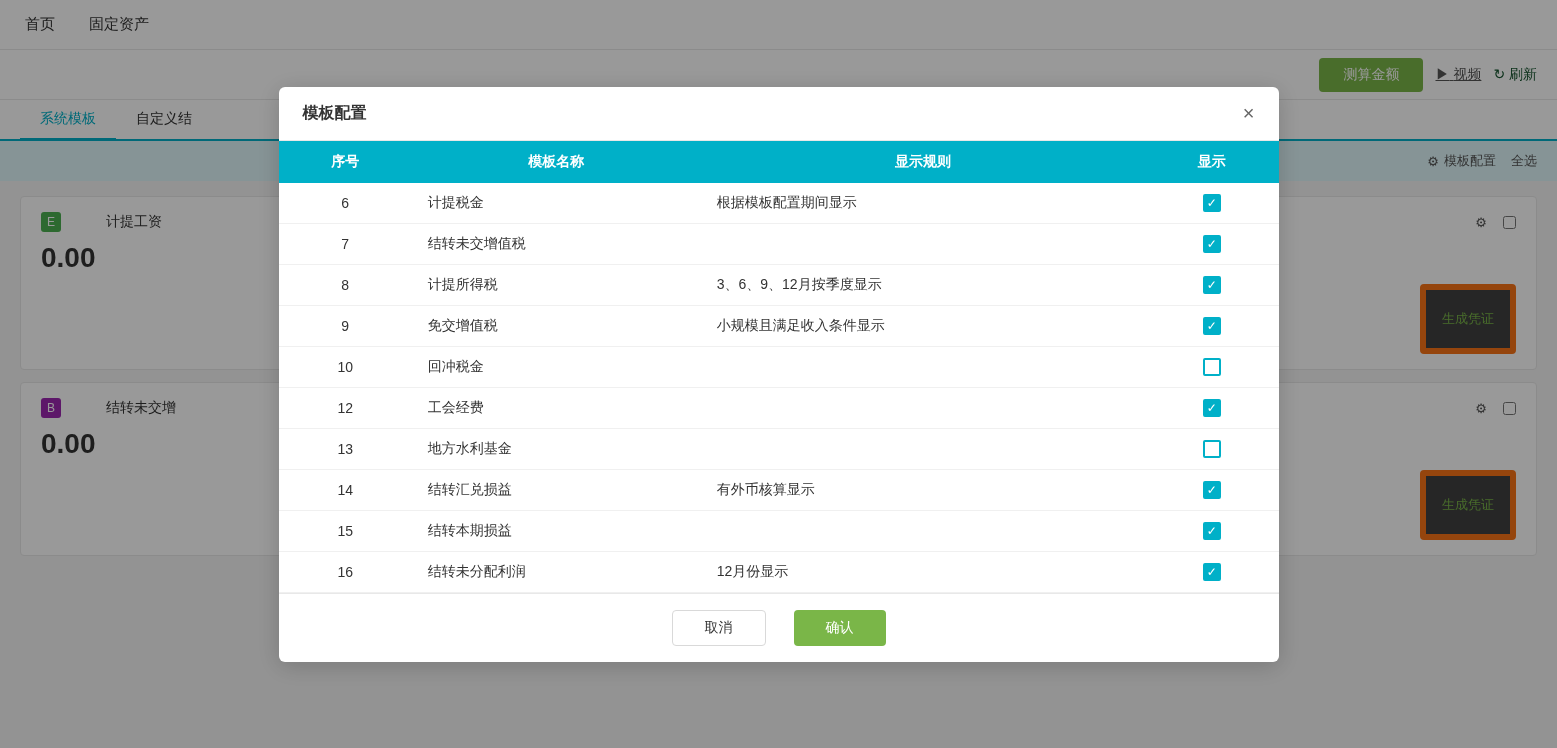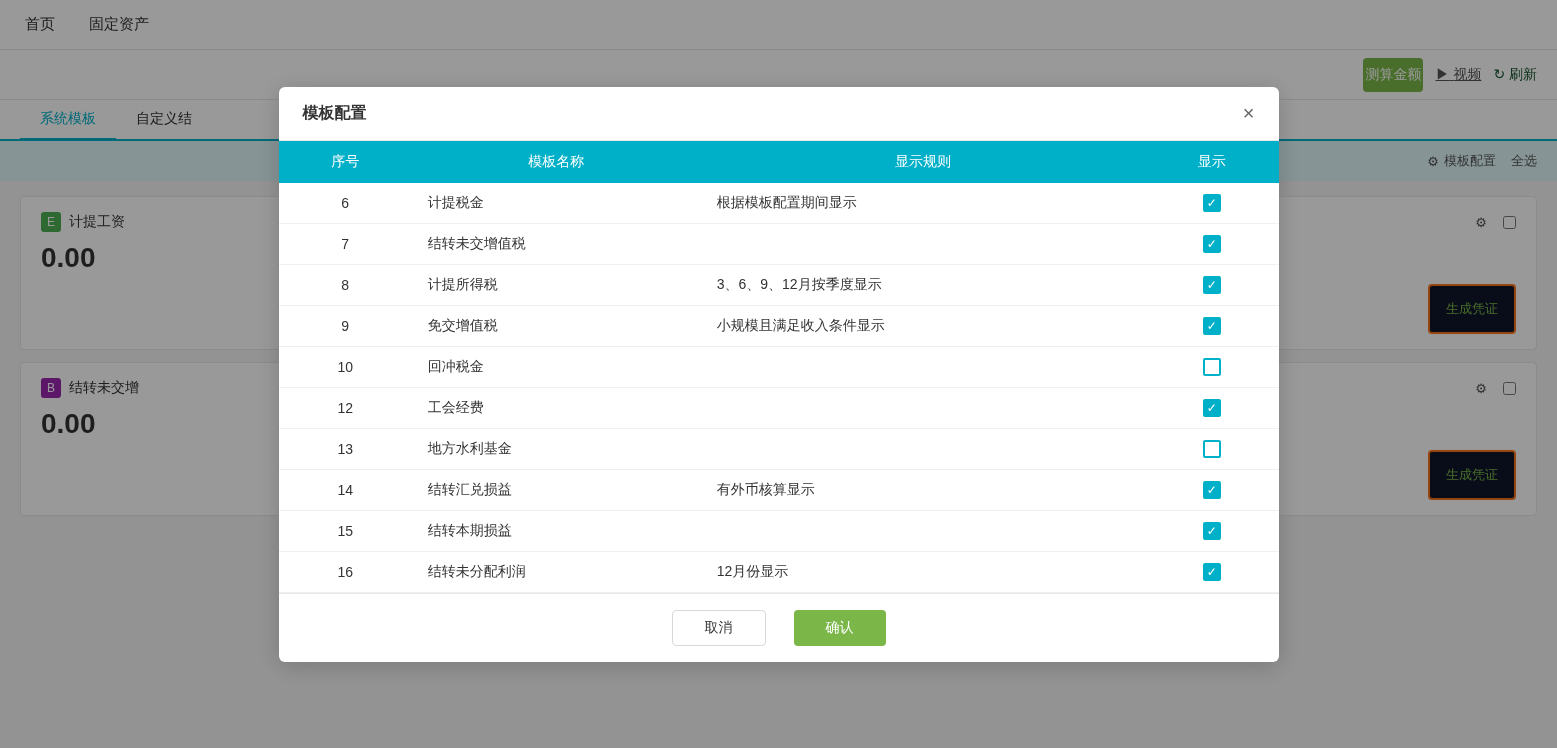--- a/index.html
+++ b/index.html
@@ -51,21 +51,21 @@
       padding: 0 20px;
       gap: 12px;
       border-bottom: 1px solid #e8e8e8;
       position: relative;
       z-index: 1;
     }
     .btn-calc {
       background: #7ab648;
       color: #fff;
       border: none;
-      padding: 8px 2px;
+      padding: 8px 24px;
       border-radius: 4px;
       cursor: pointer;
       font-size: 14px;
     }
     .btn-video {
       color: #555;
       background: none;
       border: none;
       cursor: pointer;
       font-size: 14px;
@@ -147,28 +147,28 @@
       width: 20px;
       height: 20px;
       background: #4caf50;
       border-radius: 3px;
       display: flex;
       align-items: center;
       justify-content: center;
       color: #fff;
       font-size: 12px;
     }
-    .card-title { font-size: 14px; color: #333; font-weight: 500; }
+    .card-title { font-size: 14px; color: #333; font-weight: 500; margin-left: 37px; }
     .card-amount { font-size: 28px; font-weight: bold; color: #333; }
     .card-actions { display: flex; justify-content: flex-end; }
     .btn-generate {
-      border: 2px solid #f97316;
+      border: 6px solid #f97316;
       color: #7ab648;
-      background: #0f172a;
-      padding: 14px 16px;
+      background: #404040;
+      padding: 20px 16px;
       border-radius: 4px;
       cursor: pointer;
       font-size: 13px;
     }
 
     
     .overlay {
       position: fixed;
       top: 0; left: 0;
       width: 100%; height: 100%;
@@ -243,21 +243,21 @@
       width: 100%;
       border-collapse: collapse;
     }
     .config-table thead tr {
       background: #00b0c8;
       color: #fff;
     }
     .config-table thead th {
       padding: 12px 16px;
       text-align: center;
-      font-weight: 400;
+      font-weight: 700;
       font-size: 14px;
     }
     .config-table tbody tr {
       border-bottom: 1px solid #f0f0f0;
     }
     .config-table tbody td {
       padding: 11px 16px;
       text-align: center;
       color: #333;
       font-size: 14px;

